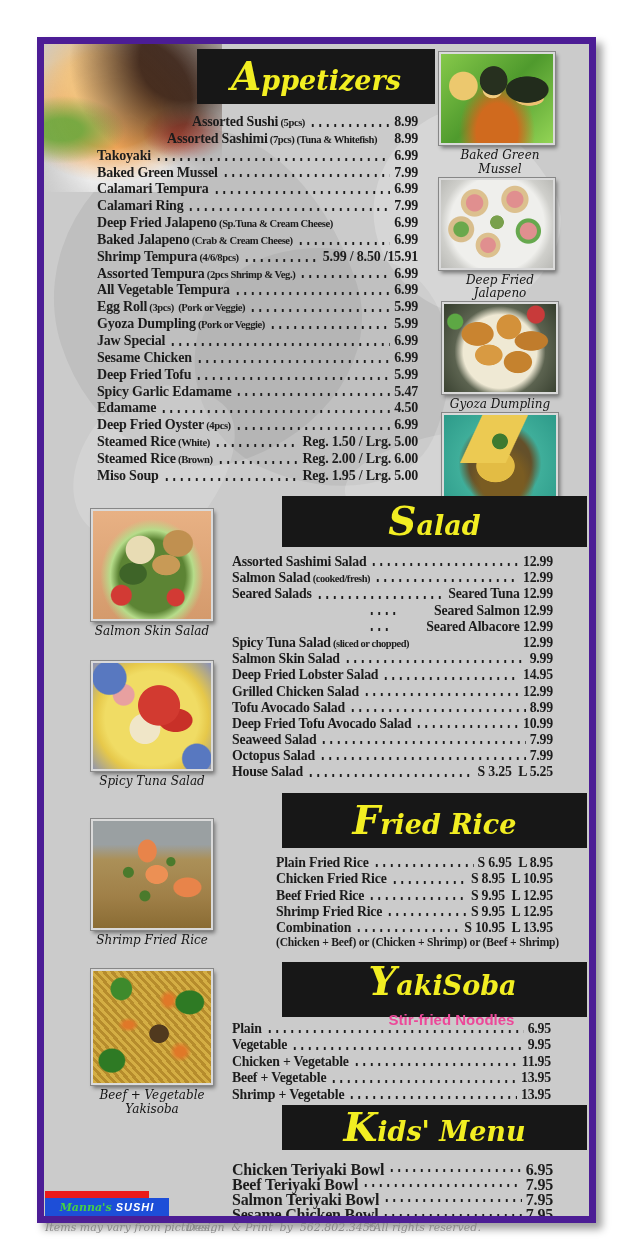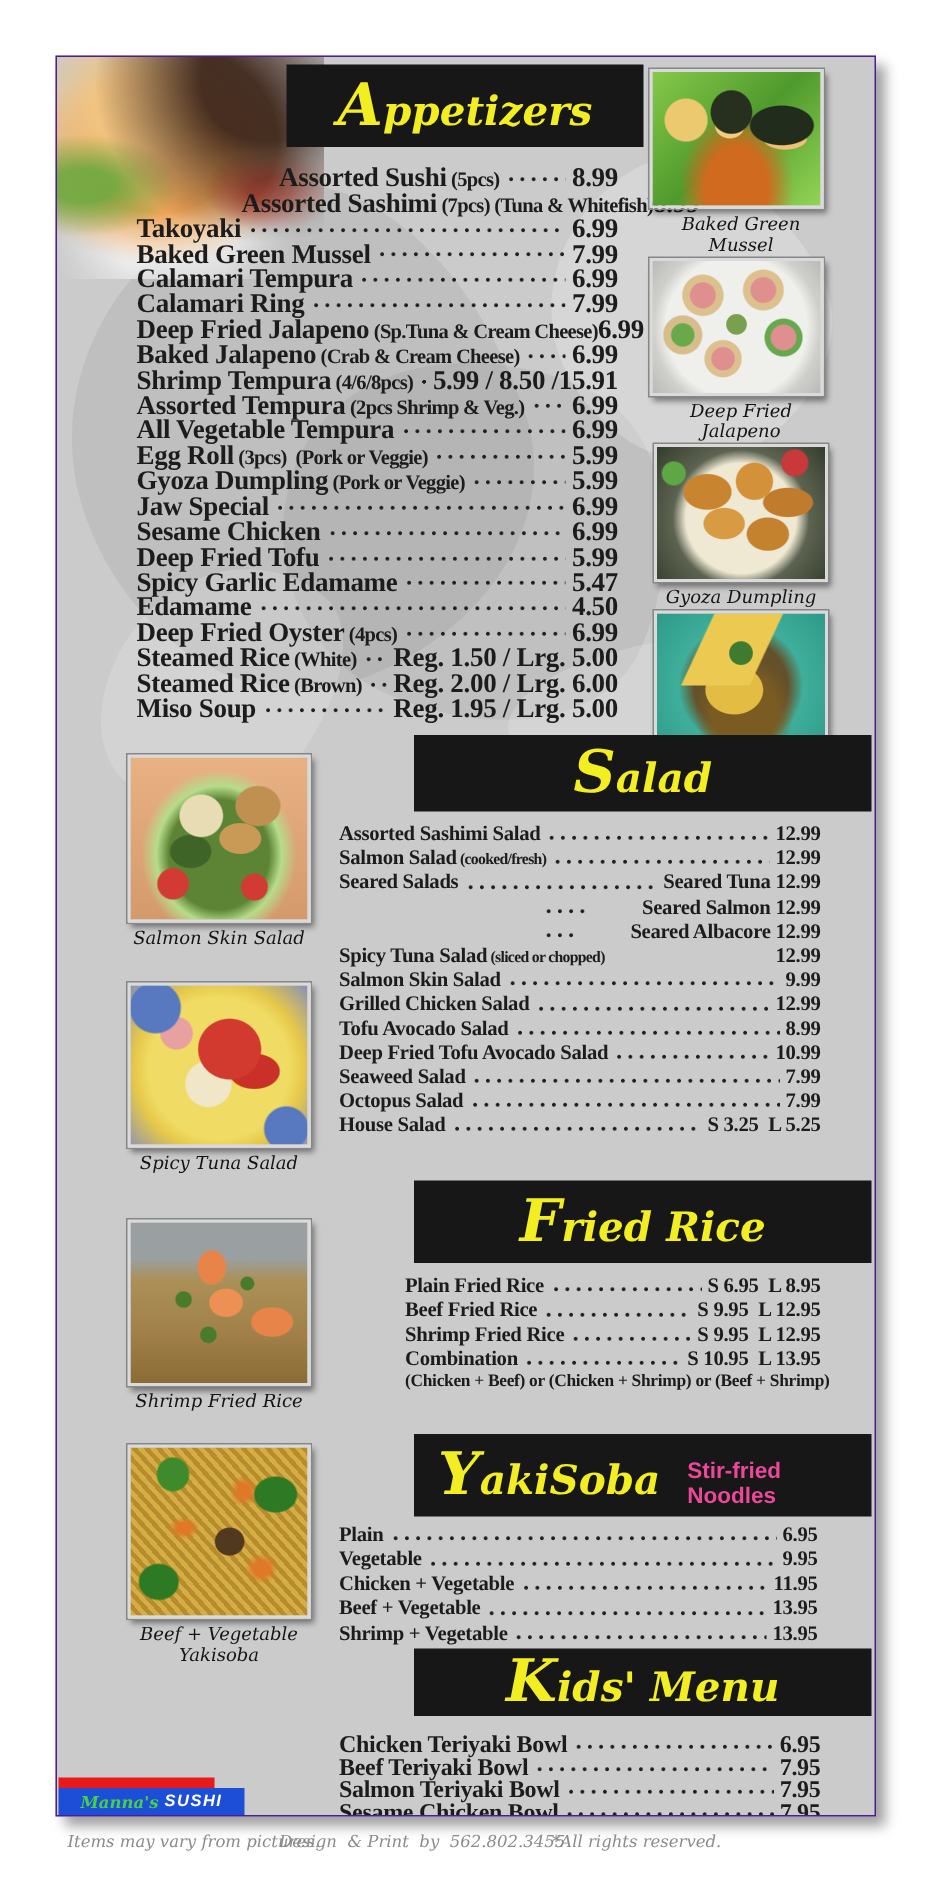--- a/index.html
+++ b/index.html
@@ -1,19 +1,19 @@
 <!DOCTYPE html>
 <html><head>
 <meta charset="utf-8">
 <style>
   html,body{margin:0;padding:0;}
   .page{position:relative;width:630px;height:1260px;background:#ffffff;overflow:hidden;
         font-family:"Liberation Serif",serif;}
   .card{position:absolute;left:37px;top:37px;width:545px;height:1172px;background:#cbcbcb;
-        border:1px solid #4c1d95;box-shadow:6px 6px 8px rgba(0,0,0,.38);overflow:hidden;}
+        border:7px solid #4c1d95;box-shadow:6px 6px 8px rgba(0,0,0,.38);overflow:hidden;}
 
   
   .wm{position:absolute;border-radius:60% 40% 55% 45%/50% 60% 40% 50%;pointer-events:none;}
   .wm1{left:10px;top:90px;width:300px;height:330px;background:rgba(0,0,0,.06);transform:rotate(-18deg);}
   .wm2{left:150px;top:200px;width:260px;height:240px;background:rgba(0,0,0,.05);transform:rotate(24deg);}
   .wm3{left:330px;top:70px;width:180px;height:200px;background:rgba(255,255,255,.22);transform:rotate(-30deg);}
   .wm4{left:40px;top:330px;width:140px;height:180px;background:rgba(255,255,255,.16);transform:rotate(40deg);}
   .wm5{left:300px;top:390px;width:200px;height:90px;background:rgba(255,255,255,.18);transform:rotate(-8deg);}
 
   
@@ -28,34 +28,34 @@
     -webkit-mask-image:radial-gradient(ellipse at 35% 38%, #000 52%, transparent 96%);
     mask-image:radial-gradient(ellipse at 35% 38%, #000 52%, transparent 96%);}
 
   
   .bar{position:absolute;background:#171717;color:#f2ee22;display:flex;align-items:center;justify-content:center;}
   .bar-title{font-style:italic;font-weight:bold;font-size:27px;font-family:"DejaVu Serif",serif;white-space:pre;}
   .bar-title .initial{font-size:39px;line-height:1;}
   .bar-appetizers{left:153px;top:5px;width:238px;height:55px;}
   .bar-salad{left:238px;top:452px;right:2px;height:51px;}
   .bar-fried-rice{left:238px;top:749px;right:2px;height:55px;}
-  .bar-yakisoba{left:238px;top:918px;right:2px;height:55px;justify-content:flex-start;padding-left:16px;box-sizing:border-box;}
+  .bar-yakisoba{left:238px;top:918px;right:2px;height:55px;justify-content:flex-start;padding-left:16px;box-sizing:border-box;flex-direction:column;}
   .bar-kids{left:238px;top:1061px;right:2px;height:45px;}
   .bar-sub{color:#ec4899;font-family:"Liberation Sans",sans-serif;font-size:15px;font-weight:bold;margin-left:18px;margin-top:10px;}
 
   
   .list{position:absolute;color:#1c1c1c;font-weight:bold;}
   .row{display:flex;align-items:baseline;min-width:0;}
   .iname{white-space:pre;letter-spacing:-.2px;}
   .inote{font-size:.76em;letter-spacing:-.45px;white-space:pre;}
   .dots{flex:1;min-width:0;align-self:flex-end;height:5px;margin:0 4px 3px 4px;
         background:radial-gradient(circle,#1e1e1e 1.15px,transparent 1.4px) 0 60%/7.5px 5px repeat-x;}
   .spacer{flex:1;min-width:0;}
   .price{white-space:pre;letter-spacing:-.2px;}
-  .list-appetizers{left:53px;top:70px;width:321px;font-size:18px;}
+  .list-appetizers{left:53px;top:70px;width:321px;font-size:14px;}
   .list-appetizers .row{height:16.85px;}
   .list-salad{left:188px;top:510px;width:321px;font-size:13.8px;}
   .list-salad .row{height:16.2px;}
   .list-fried{left:188px;top:811px;width:321px;font-size:13.8px;}
   .list-fried .row{height:16.3px;margin-left:44px;}
   .list-yaki{left:188px;top:977px;width:319px;font-size:13.8px;}
   .list-yaki .row{height:16.4px;}
   .list-kids{left:188px;top:1117px;width:321px;font-size:16px;}
   .list-kids .row{height:15px;}
   .row.ind1{padding-left:95px;}
@@ -344,20 +344,25 @@
           <span class="iname">Spicy Tuna Salad<span class="inote"> (sliced or chopped)</span></span>
           <span class="spacer"></span>
           <span class="price">12.99</span>
         </div>
         <div class="row">
           <span class="iname">Salmon Skin Salad</span>
           <span class="dots"></span>
           <span class="price">9.99</span>
         </div>
         <div class="row">
+          <span class="iname">Deep Fried Lobster Salad</span>
+          <span class="dots"></span>
+          <span class="price">14.95</span>
+        </div>
+        <div class="row">
           <span class="iname">Grilled Chicken Salad</span>
           <span class="dots"></span>
           <span class="price">12.99</span>
         </div>
         <div class="row">
           <span class="iname">Tofu Avocado Salad</span>
           <span class="dots"></span>
           <span class="price">8.99</span>
         </div>
         <div class="row">
@@ -387,20 +392,25 @@
       <div class="caption">Shrimp Fried Rice</div>
     </div>
     <div class="bar bar-fried-rice">
       <span class="bar-title"><span class="initial">F</span>ried Rice</span>
     </div>
     <div class="list list-fried">
         <div class="row">
           <span class="iname">Plain Fried Rice</span>
           <span class="dots"></span>
           <span class="price">S 6.95  L 8.95</span>
+        </div>
+        <div class="row">
+          <span class="iname">Chicken Fried Rice</span>
+          <span class="dots"></span>
+          <span class="price">S 8.95  L 10.95</span>
         </div>
         <div class="row">
           <span class="iname">Beef Fried Rice</span>
           <span class="dots"></span>
           <span class="price">S 9.95  L 12.95</span>
         </div>
         <div class="row">
           <span class="iname">Shrimp Fried Rice</span>
           <span class="dots"></span>
           <span class="price">S 9.95  L 12.95</span>

